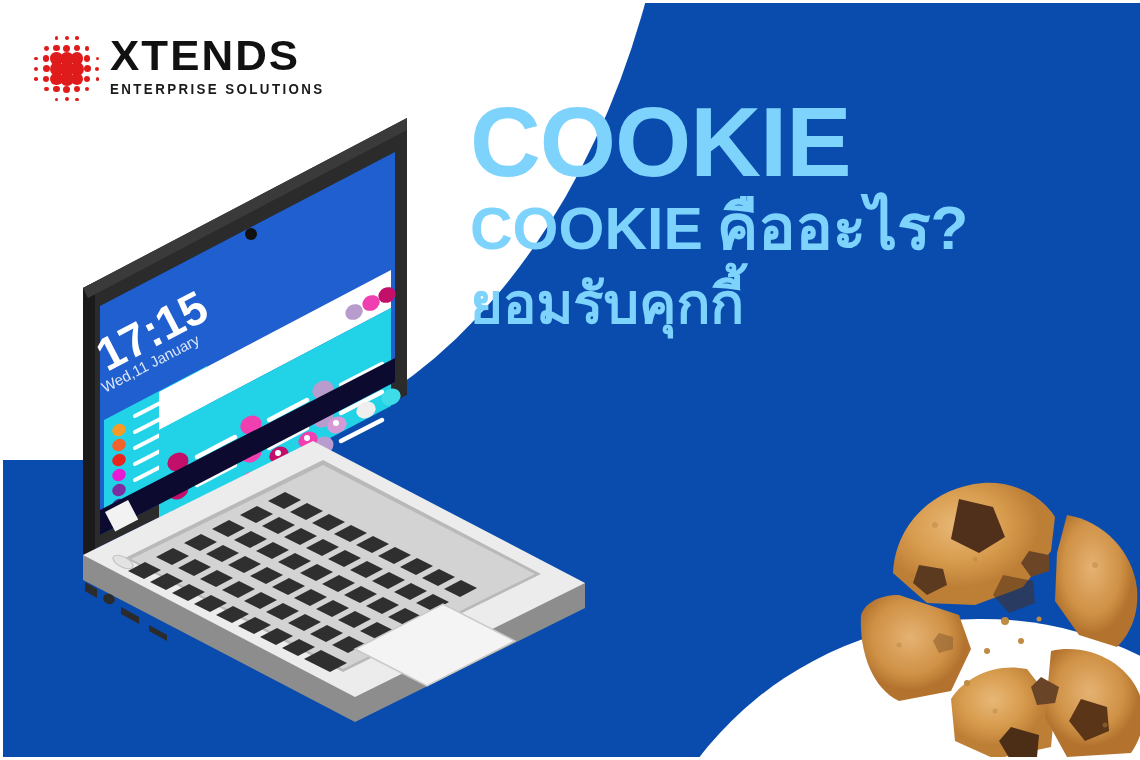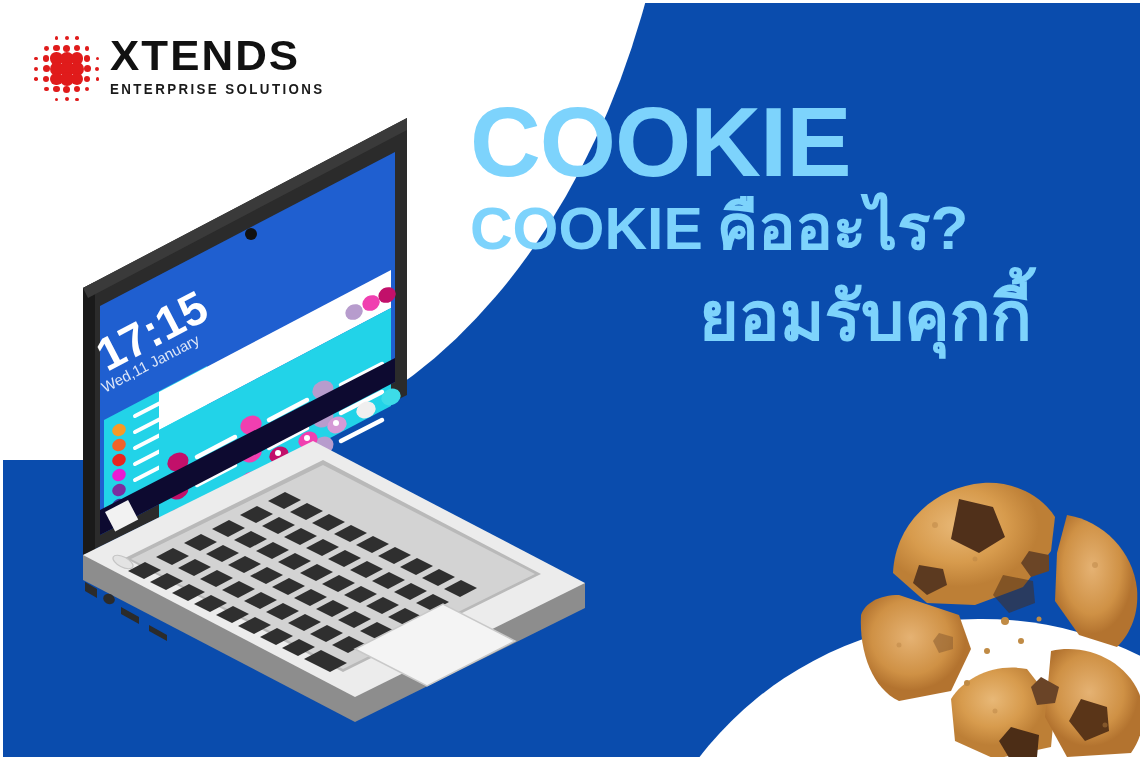--- a/index.html
+++ b/index.html
@@ -77,22 +77,22 @@
   .h-line1{
     font-size:98px;font-weight:700;letter-spacing:-1px;line-height:.95;
     font-family:"Liberation Sans","DejaVu Sans",sans-serif;
   }
   .h-line2{
     font-size:59px;font-weight:700;line-height:1.0;margin-top:8px;
     white-space:nowrap;
   }
   .h-line2 .thai{font-size:62px;margin-left:14px;}
   .h-line3{
-    font-size:68px;font-weight:700;line-height:1.1;margin-top:20px;
-    text-align:right;padding-right:78px;
+    font-size:56px;font-weight:700;line-height:1.1;margin-top:14px;
+    padding-right:78px;
   }
   .h-line4{
     font-size:42px;font-weight:700;line-height:1.1;margin-top:2px;
     text-align:right;padding-right:78px;
   }
 
   
   .laptop{position:absolute;left:55px;top:110px;width:640px;height:620px;}
   .laptop svg{display:block;}
 

